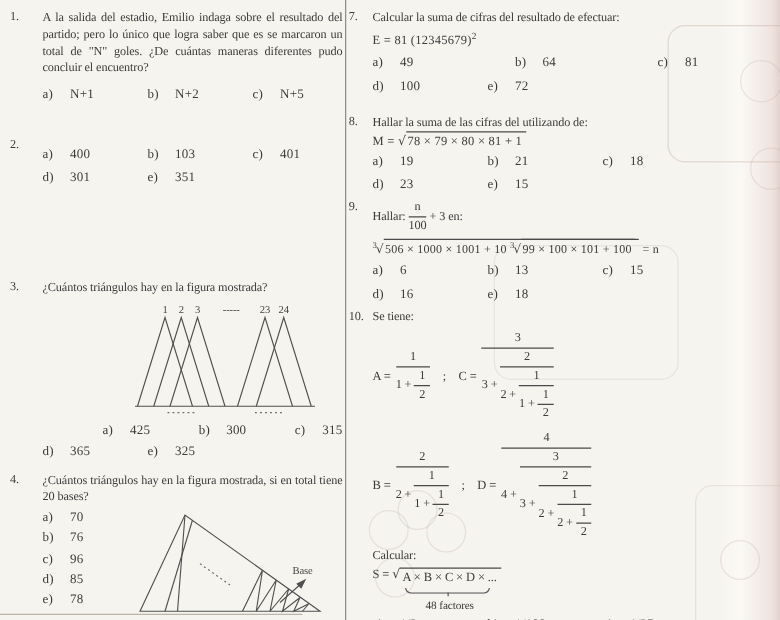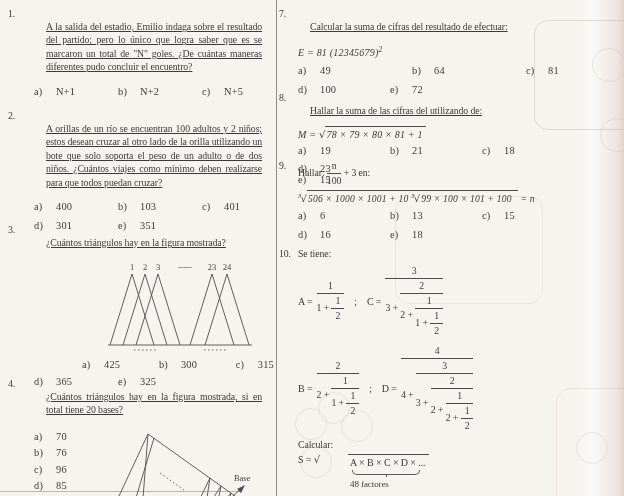--- a/index.html
+++ b/index.html
@@ -16,48 +16,48 @@
   .divider { position:absolute; left:276px; top:0; width:1px; height:496px; background:#908e88; }
 
   .col { position:absolute; top:0; }
   .col-left  { left:8px;   width:266px; }
   .col-right { left:279px; width:330px; }
 
   .problem { position:absolute; display:flex; align-items:flex-start; width:100%; }
   .col-left  .pnum { flex:0 0 26px; }
   .col-right .pnum { flex:0 0 19px; }
   .pbody { flex:1 1 auto; min-width:0; }
-  .ptext { margin:12px; text-align:justify; line-height:13.4px;text-decoration:underline; }
+  .ptext { margin:0; text-align:justify; line-height:13.4px; }
 
   .optrow { display:flex; margin-top:8px; }
   .col-left  .optrow .opt { width:84px; }
   .col-right .optrow .opt { width:92px; }
   .optrow .opt:last-child { width:auto; }
   .opt { white-space:nowrap; font-size:10.4px; letter-spacing:0.2px; }
   .olabel { display:inline-block; min-width:22px; }
   .optcol .opt { display:block; line-height:16.4px; }
 
-  .mathline { margin-top:3px; white-space:nowrap; font-size:10px; letter-spacing:0.2px;font-style:italic; }
+  .mathline { margin-top:3px; white-space:nowrap; font-size:10px; letter-spacing:0.2px; }
   sup.exp { font-size:7.5px; }
   .radidx { font-size:7px; vertical-align:super; margin-right:-1px; }
   .radsign { font-family:"DejaVu Sans",sans-serif; }
   .radbar { border-top:1px solid #4a4a4a; padding:2px 3px 0 1px; }
   .radbar .radbar { padding-top:2px; }
 
   .frac { display:inline-block; vertical-align:middle; text-align:center; line-height:12px; font-size:9.8px; }
   .fnum { display:block; border-bottom:1px solid #4a4a4a; padding:0 4px 1px 4px; }
   .fden { display:block; padding-top:1px; white-space:nowrap; }
 
   .cfrow { display:flex; align-items:center; margin-top:6px; }
   .mlabel { margin-right:4px; white-space:nowrap; font-size:10px; }
   .sep { margin:0 10px; }
 
   .s-line { margin-top:4px; white-space:nowrap; font-size:10px; }
-  .radbar-ib { display:inline-block; text-align:left; vertical-align:top;
-               border-top:1px solid #4a4a4a; padding:2px 4px 0 2px;margin-left:28px; }
+  .radbar-ib { display:inline-block; text-align:center; vertical-align:top;
+               border-top:1px solid #4a4a4a; padding:2px 4px 0 2px; }
   .brace { display:block; height:4px; border:1px solid #5a5a5a; border-top:none;
            border-radius:0 0 7px 7px; margin:2px 5px 0 2px; position:relative; }
   .brace::after { content:""; position:absolute; left:50%; bottom:-3px; width:1px; height:3px; background:#5a5a5a; }
   .brace-label { display:block; font-size:9px; margin-top:4px; }
 
   .figwrap3 { margin:4px 0 2px 72px; }
   .fig4row { display:flex; align-items:flex-start; margin-top:2px; }
   .fig4row .optcol { flex:0 0 74px; }
   svg { display:block; }
   svg text { font-family:"Liberation Serif",serif; font-size:8.5px; fill:#454545; }
@@ -93,21 +93,20 @@
           <span class="opt"><span class="olabel">a)</span><span class="oval">N+1</span></span>
           <span class="opt"><span class="olabel">b)</span><span class="oval">N+2</span></span>
           <span class="opt"><span class="olabel">c)</span><span class="oval">N+5</span></span>
         </div>
       </div>
     </div>
 
     <div class="problem" style="top:110px;">
       <div class="pnum">2.</div>
       <div class="pbody">
-        <p class="ptext">A orillas de un río se encuentran 100 adultos y 2 niños; estos desean cruzar al otro lado de la orilla utilizando un bote que solo soporta el peso de un adulto o de dos niños. ¿Cuántos viajes como mínimo deben realizarse para que todos puedan cruzar?</p>
         <div class="optrow">
           <span class="opt"><span class="olabel">a)</span><span class="oval">400</span></span>
           <span class="opt"><span class="olabel">b)</span><span class="oval">103</span></span>
           <span class="opt"><span class="olabel">c)</span><span class="oval">401</span></span>
         </div>
         <div class="optrow">
           <span class="opt"><span class="olabel">d)</span><span class="oval">301</span></span>
           <span class="opt"><span class="olabel">e)</span><span class="oval">351</span></span>
         </div>
       </div>
@@ -199,21 +198,21 @@
         <p class="ptext">Hallar la suma de las cifras del utilizando de:</p>
         <div class="mathline">
           <span>M =</span>
           <span class="radsign">√</span><span class="radbar">78 × 79 × 80 × 81 + 1</span>
         </div>
         <div class="optrow" style="margin-top:5px;">
           <span class="opt"><span class="olabel">a)</span><span class="oval">19</span></span>
           <span class="opt"><span class="olabel">b)</span><span class="oval">21</span></span>
           <span class="opt"><span class="olabel">c)</span><span class="oval">18</span></span>
         </div>
-        <div class="optrow" style="margin-top:7px;flex-direction:column;">
+        <div class="optrow" style="margin-top:7px;">
           <span class="opt"><span class="olabel">d)</span><span class="oval">23</span></span>
           <span class="opt"><span class="olabel">e)</span><span class="oval">15</span></span>
         </div>
       </div>
     </div>
 
     <div class="problem" style="top:160px;">
       <div class="pnum">9.</div>
       <div class="pbody">
         <div>

